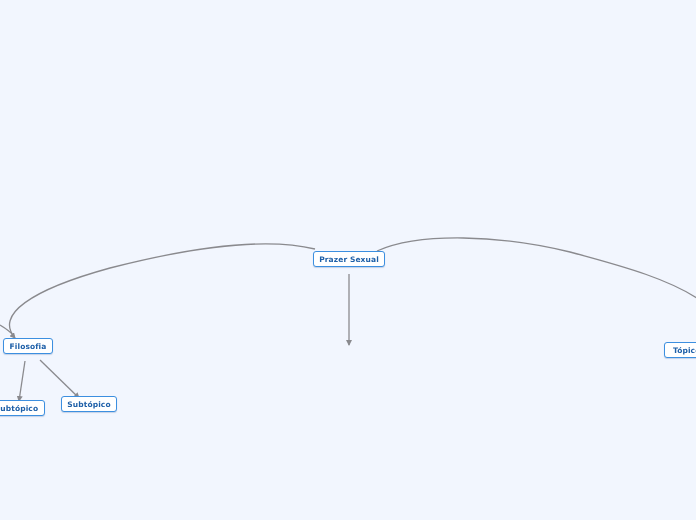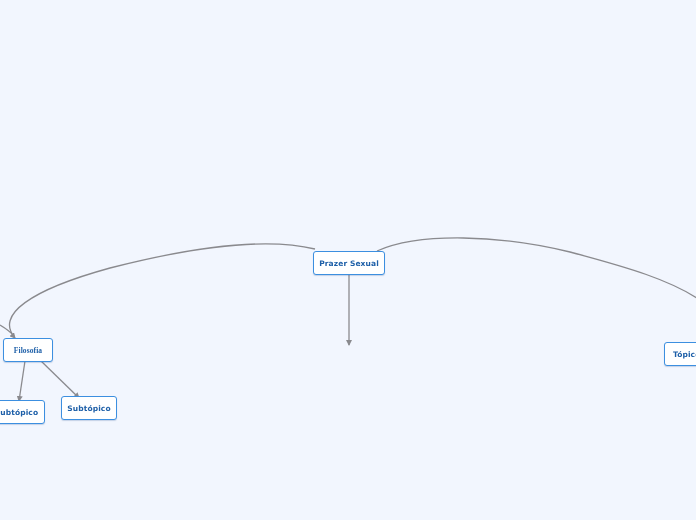--- a/index.html
+++ b/index.html
@@ -21,21 +21,21 @@
       position: absolute;
       left: 0;
       top: 0;
       width: 696px;
       height: 520px;
       pointer-events: none;
     }
     .node {
       position: absolute;
       box-sizing: border-box;
-      height: 24px;
+      height: 16px;
       background: #ffffff;
       border: 1.5px solid #3c8fe0;
       border-radius: 3px;
       box-shadow: 0 1px 1px rgba(60, 100, 160, 0.25);
       display: flex;
       align-items: center;
       justify-content: center;
       font-size: 7.5px;
       font-weight: bold;
       color: #1d5fa8;
@@ -67,21 +67,21 @@
 
     <path d="M25,361 L19,401" fill="none" stroke="#8a8a8e" stroke-width="1.3" marker-end="url(#arrow)"></path>
     <path d="M40,360 L79,398" fill="none" stroke="#8a8a8e" stroke-width="1.3" marker-end="url(#arrow)"></path>
   </svg>
 
   <div class="node" style="left:313px; top:251px; width:72px;">
     <span>Prazer Sexual</span>
   </div>
 
 
-  <div class="node" style="left:3px; top:338px; width:50px;font-family:Liberation Serif, serif;">
+  <div class="node" style="left:3px; top:338px; width:50px;">
     <span>Filosofia</span>
   </div>
 
   <div class="node" style="left:-12px; top:400px; width:57px;">
     <span>Subtópico</span>
   </div>
 
   <div class="node" style="left:61px; top:396px; width:56px;">
     <span>Subtópico</span>
   </div>

